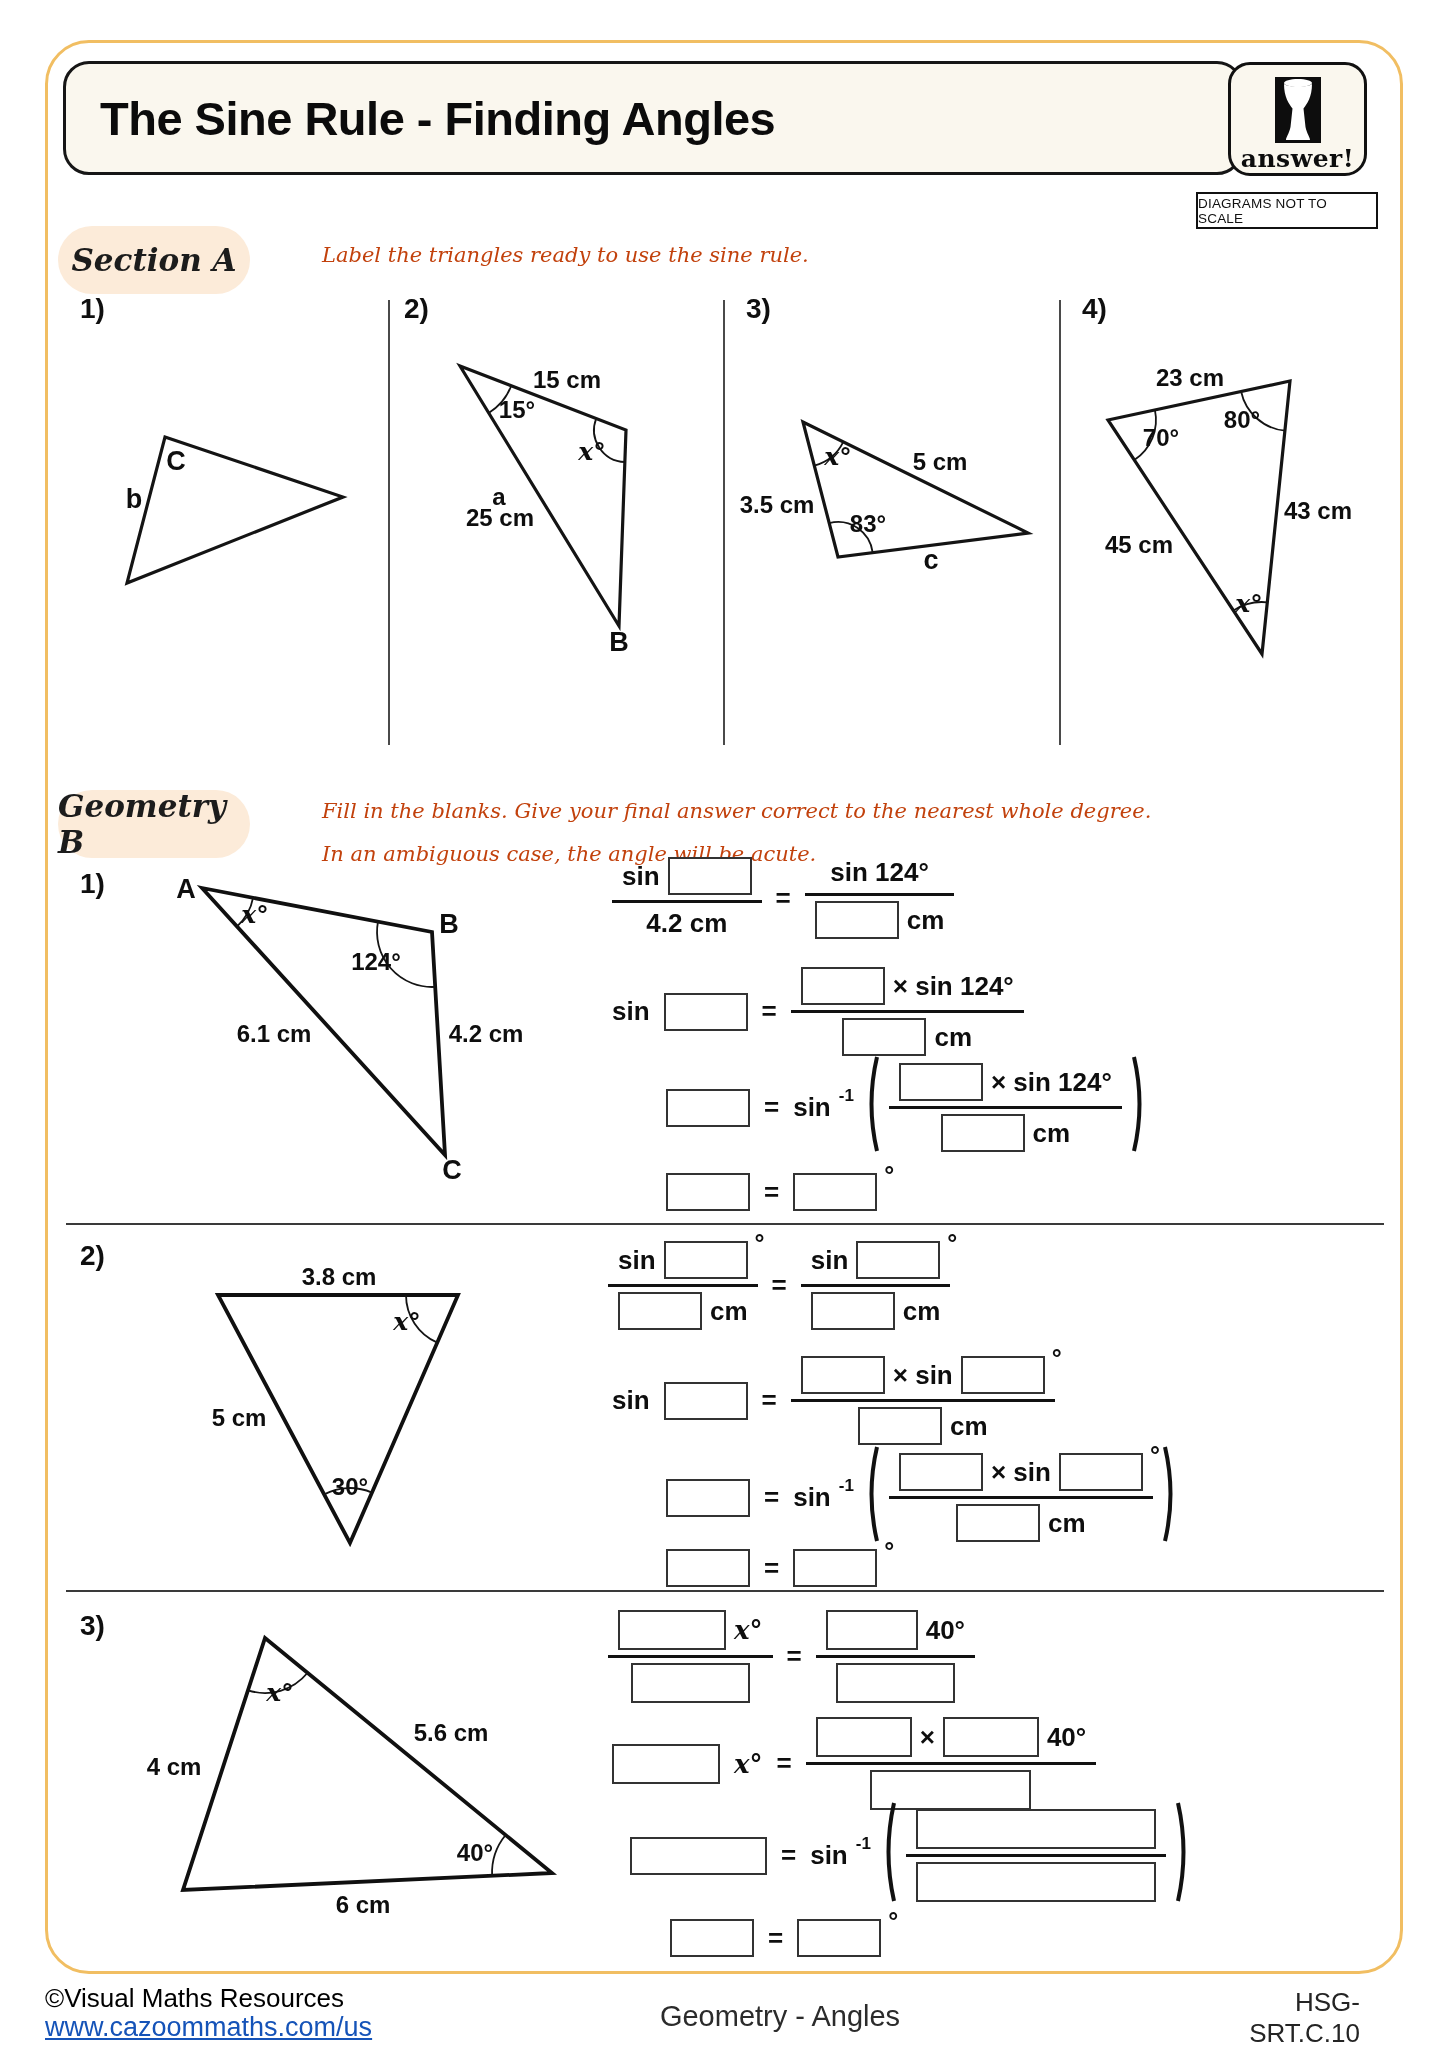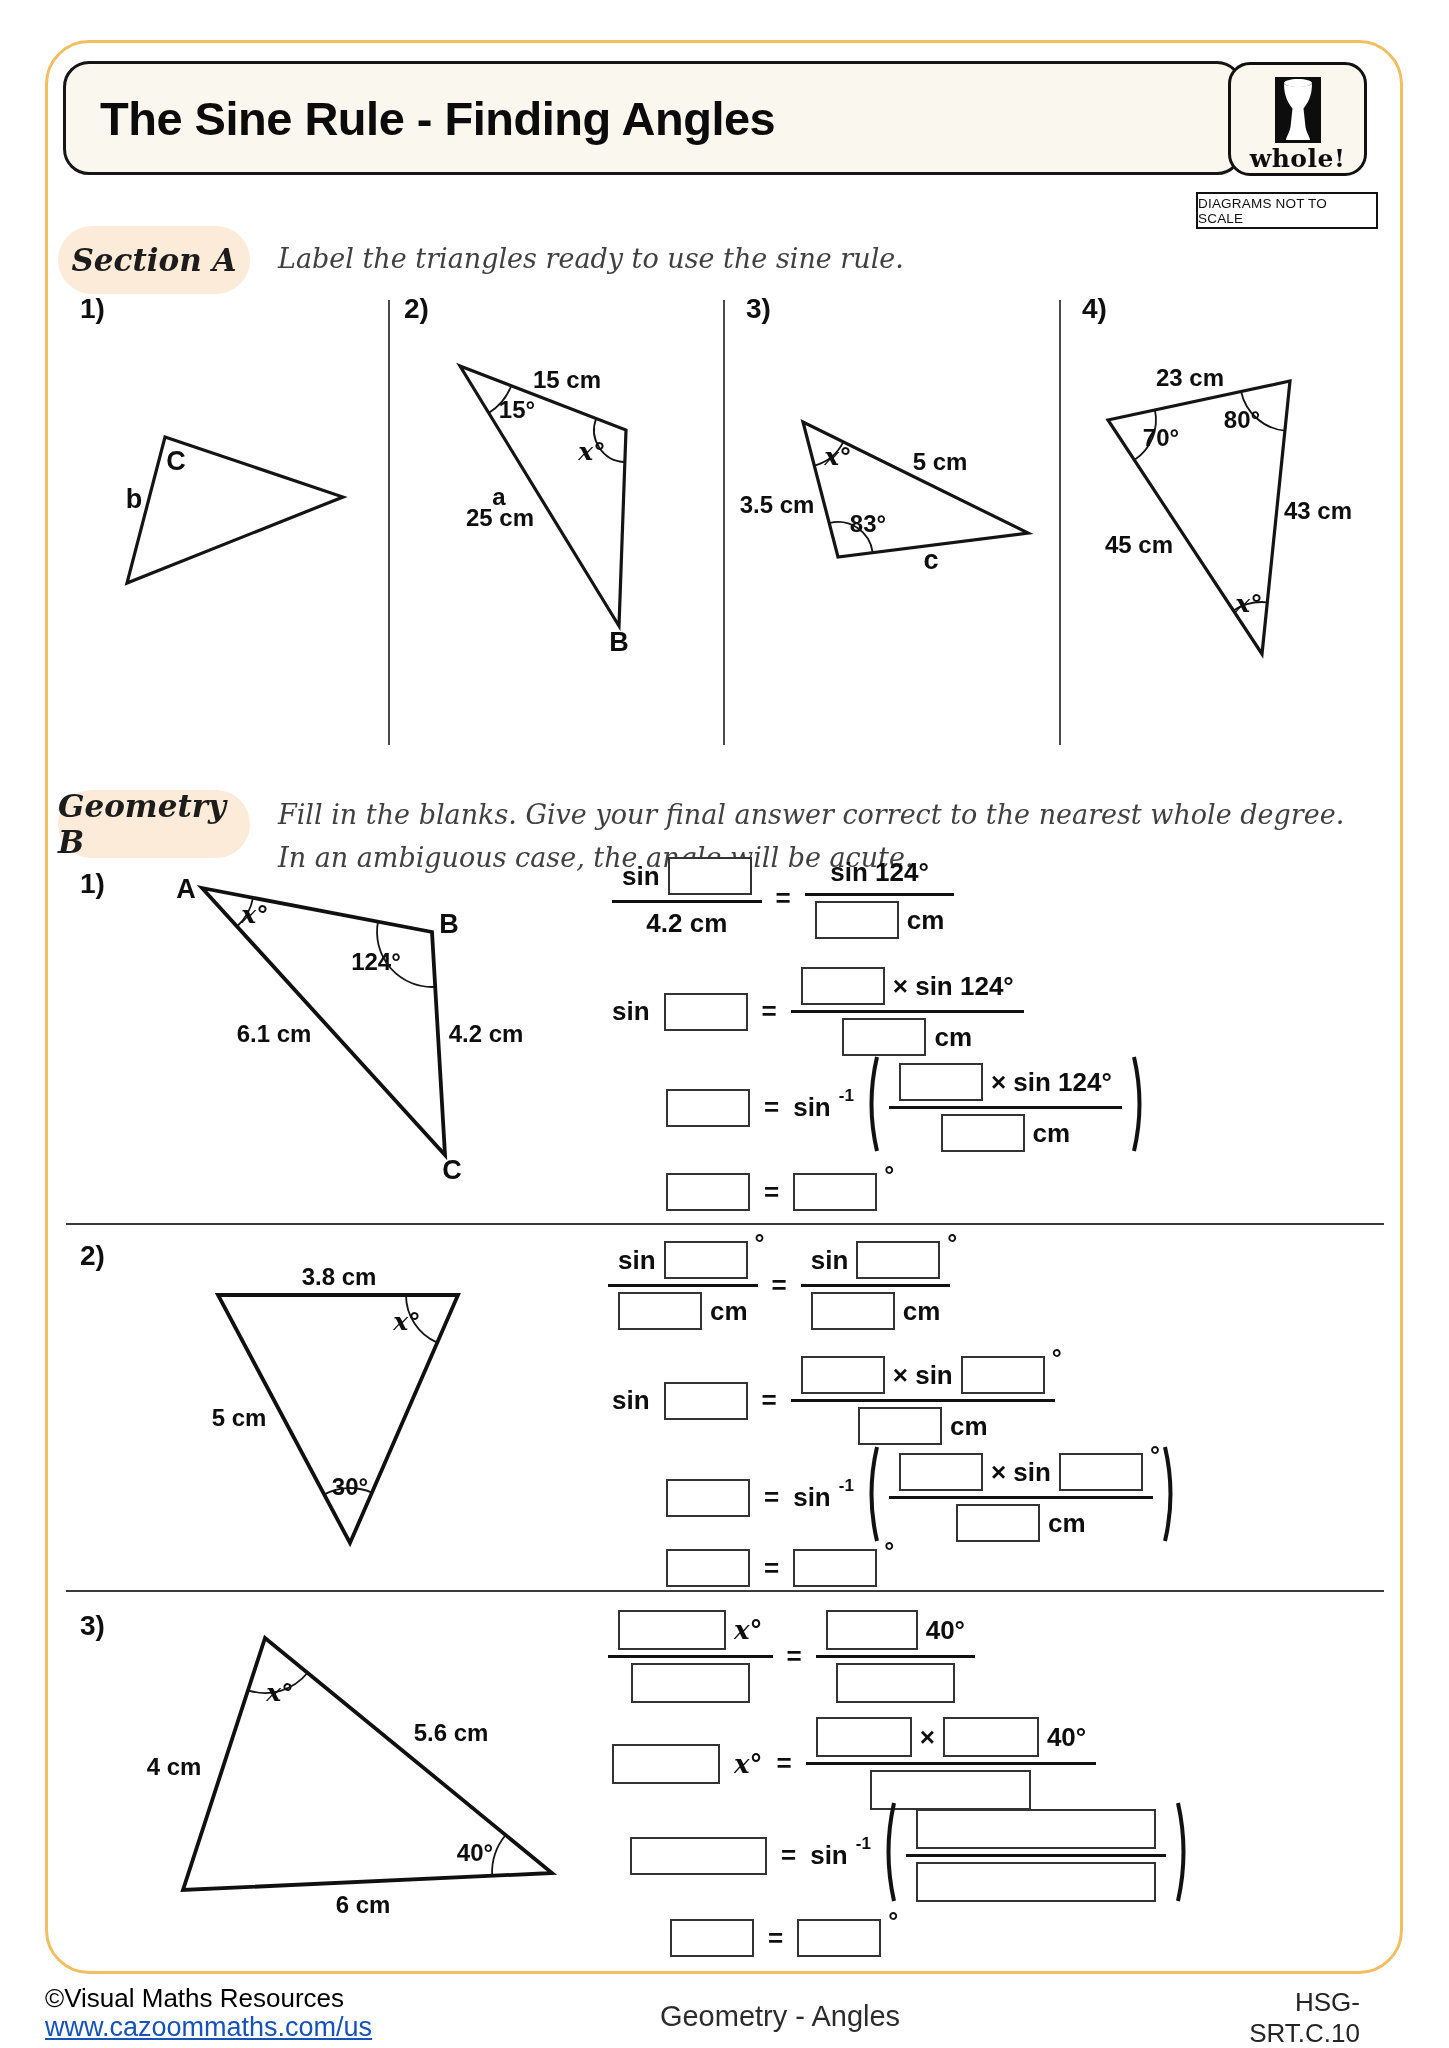--- a/index.html
+++ b/index.html
@@ -29,21 +29,21 @@
 
   .badge { left:1196px; top:192px; width:178px; height:33px; background:#fff;
     border:2px solid #111; display:flex; align-items:center; justify-content:center;
     font-size:13.5px; font-weight:normal; letter-spacing:0.2px; }
 
   
   .pill { width:192px; height:68px; background:#FCEBD9; border-radius:34px;
     display:flex; align-items:center; justify-content:center;
     font-family:"DejaVu Serif", serif; font-style:italic; font-weight:bold;
     font-size:31px; color:#1c1c1c; }
-  .instr { font-family:"DejaVu Serif", serif; font-style:italic; font-size:27px; color:#404040; white-space:nowrap; }
+  .instr { font-family:"DejaVu Serif", serif; font-style:italic; font-size:21px; color:#c2410c; white-space:nowrap;margin-left:44px; }
 
   .pnum { font-weight:bold; font-size:28px; color:#0f0f0f; }
 
   .vdiv { width:2px; background:#4a4a4a; }
   .hdiv { height:2px; background:#3a3a3a; }
 
   
   .eqrow { position:absolute; display:flex; align-items:center; gap:14px;
     font-weight:bold; font-size:26px; color:#0e0e0e; }
   .t { white-space:nowrap; flex:none; }
@@ -81,21 +81,21 @@
 <div class="abs header-box">
   <span class="title">The Sine Rule - Finding Angles</span>
 </div>
 <div class="abs logo-box">
   <div class="logo-square">
     <svg width="46" height="66" viewBox="0 0 46 66">
       <path d="M9 6 C9 3.8 15.3 2 23 2 C30.7 2 37 3.8 37 6 C37 8.2 30.7 10 23 10 C15.3 10 9 8.2 9 6 Z" fill="#fff"></path>
       <path d="M9 7 C9 20 14 27 17.5 31.5 L15.5 50 C14 57 11 60 11 63 L35 63 C35 60 32 57 30.5 50 L28.5 31.5 C32 27 37 20 37 7 C33 10.5 13 10.5 9 7 Z" fill="#fff"></path>
     </svg>
   </div>
-  <div class="logo-text">whole!</div>
+  <div class="logo-text">answer!</div>
 </div>
 <div class="abs badge">DIAGRAMS NOT TO SCALE</div>
 
 <div class="abs pill" style="left:58px;top:226px">Section A</div>
 <div class="abs instr" style="left:278px;top:243px">Label the triangles ready to use the sine rule.</div>
 
 <div class="abs vdiv" style="left:388px;top:300px;height:445px"></div>
 <div class="abs vdiv" style="left:723px;top:300px;height:445px"></div>
 <div class="abs vdiv" style="left:1059px;top:300px;height:445px"></div>
 

